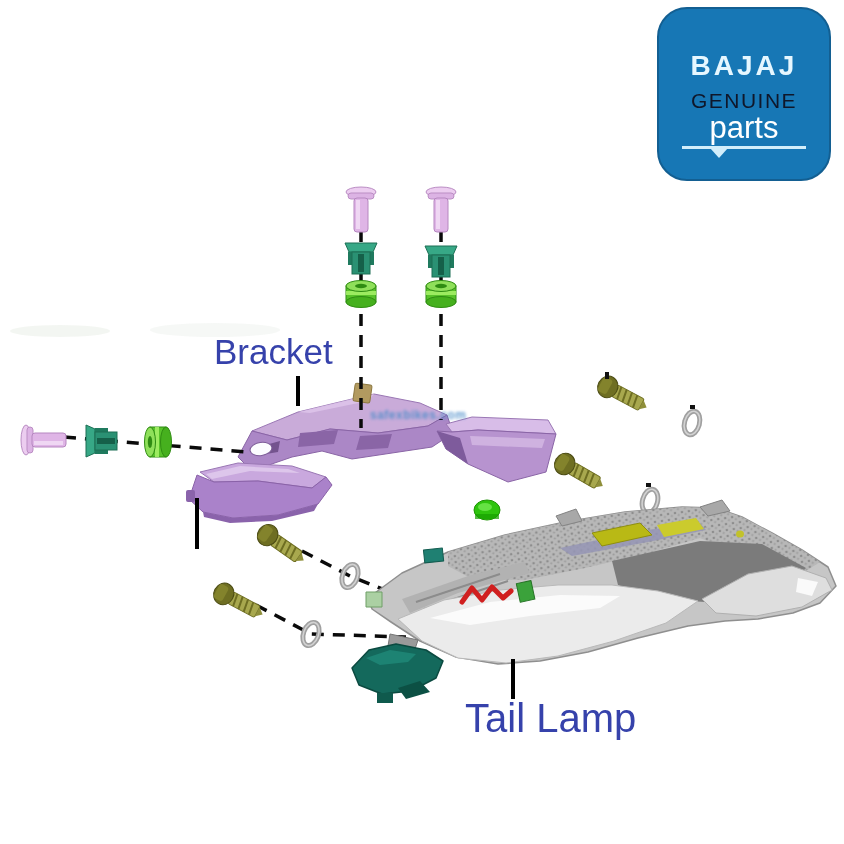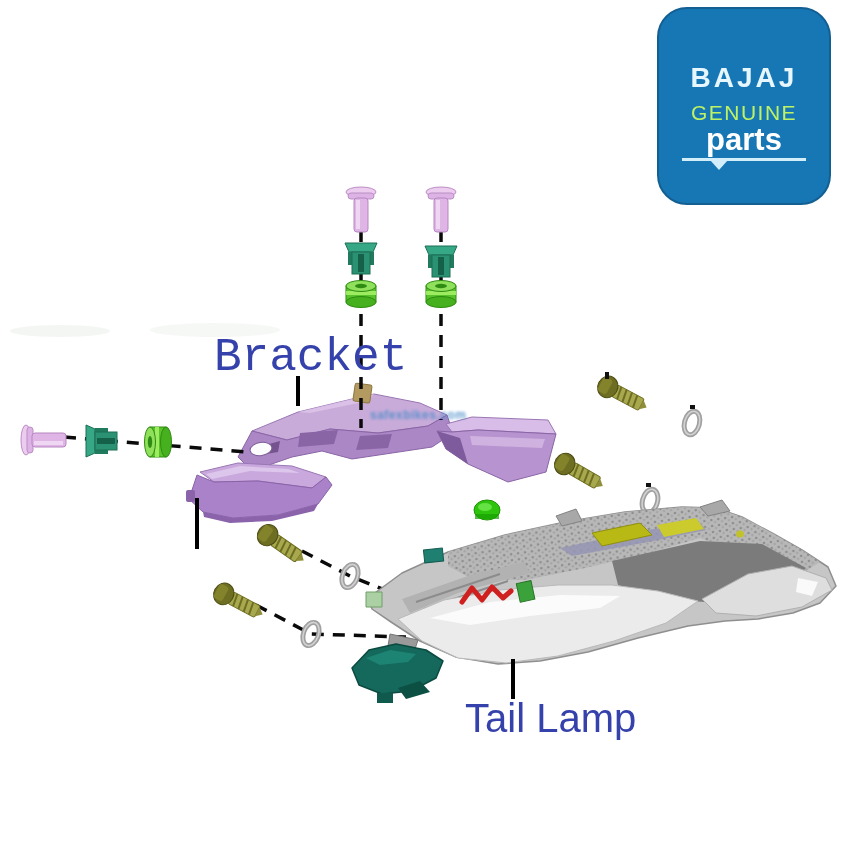--- a/index.html
+++ b/index.html
@@ -1,32 +1,32 @@
 <!DOCTYPE html>
 <html><head>
 <meta charset="utf-8">
 <style>
   html,body{margin:0;padding:0;background:#fff;}
   .canvas{position:relative;width:844px;height:844px;background:#ffffff;overflow:hidden;
           font-family:"Liberation Sans",sans-serif;}
   svg{position:absolute;left:0;top:0;}
   .part-label{position:absolute;color:#3642ab;font-family:"Liberation Sans",sans-serif;
               font-weight:500;white-space:nowrap;}
-  #bracket-label{left:214px;top:332px;font-size:46px;font-family:Liberation Mono, monospace;}
+  #bracket-label{left:214px;top:332px;font-size:35px;}
   #cover-label{left:141px;top:545px;font-size:39px;}
   #taillamp-label{left:432px;top:696px;font-size:40px;margin-left:33px;}
   .watermark{position:absolute;left:370px;top:408px;font-size:12px;font-weight:bold;
              color:#4a8cc9;letter-spacing:.5px;filter:blur(1.6px);opacity:.85;}
-  .logo{position:absolute;left:657px;top:7px;width:174px;height:198px;border-radius:30px;
+  .logo{position:absolute;left:657px;top:7px;width:174px;height:174px;border-radius:30px;
         background:#1777b5;border:2px solid #135f92;box-sizing:border-box;
         display:flex;flex-direction:column;align-items:center;justify-content:center;
         padding-top:12px;}
   .logo .brand{font-size:28px;font-weight:bold;letter-spacing:3px;color:#e6f7ff;line-height:1;}
-  .logo .genuine{margin-top:10px;font-size:21px;letter-spacing:1.5px;color:#bef264;line-height:1;}
-  .logo .parts{font-size:31px;font-weight:bold;color:#ffffff;line-height:1;margin-top:1px;}
+  .logo .genuine{margin-top:10px;font-size:21px;letter-spacing:1.5px;color:#0f172a;line-height:1;}
+  .logo .parts{font-size:31px;font-weight:normal;color:#ffffff;line-height:1;margin-top:1px;}
   .logo .rule{position:relative;width:124px;height:3px;background:#d2eefb;margin-top:3px;}
   .logo .rule .arrow{position:absolute;left:28px;top:2px;width:0;height:0;
         border-left:9px solid transparent;border-right:9px solid transparent;
         border-top:10px solid #d2eefb;}
 </style>
 </head>
 <body>
 
 <div class="canvas">
 

